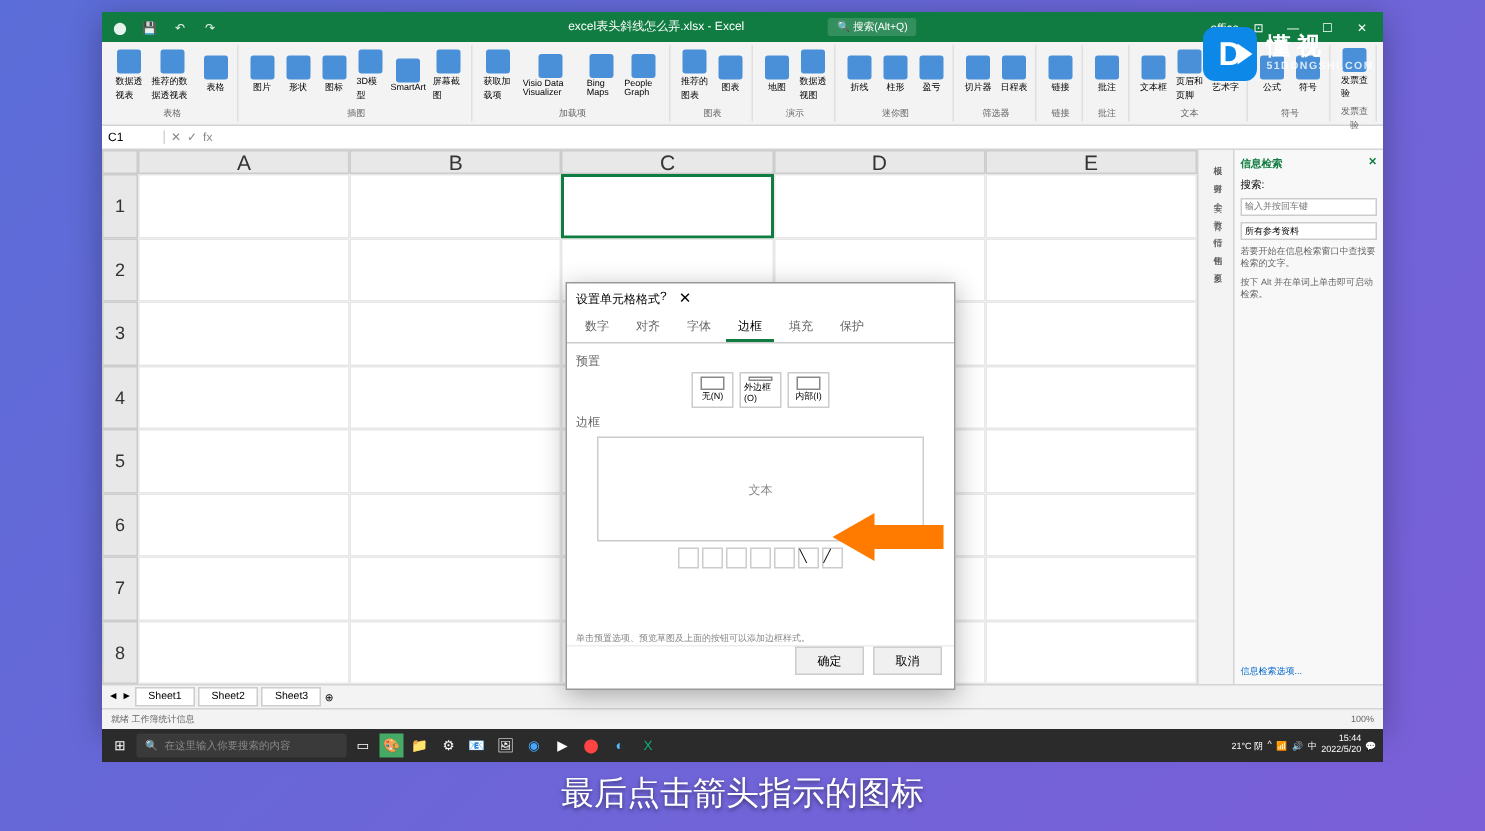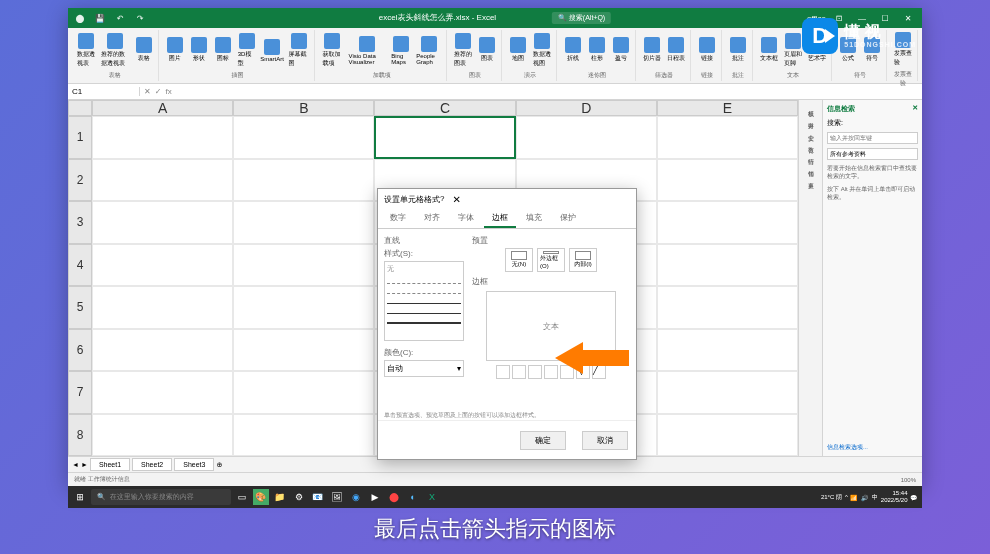--- a/index.html
+++ b/index.html
@@ -15,21 +15,21 @@
 .menubar{height:18px;background:#107c41;color:#fff;display:flex;font-size:8px;align-items:center;padding:0 4px;gap:2px}
 .menu-item{padding:2px 8px;cursor:pointer}
 .menu-item.active{background:#fff;color:#107c41}
 .ribbon{height:56px;background:#f3f3f3;border-bottom:1px solid #d4d4d4;display:flex;font-size:7px;padding:2px 4px;gap:2px}
 .ribbon-group{display:flex;flex-direction:column;border-right:1px solid #e0e0e0;padding:0 3px}
 .ribbon-group-content{flex:1;display:flex;gap:2px;align-items:center}
 .ribbon-btn{display:flex;flex-direction:column;align-items:center;padding:2px;cursor:pointer;min-width:22px}
 .ribbon-btn .icon{width:16px;height:16px;background:#4a90d9;border-radius:2px;margin-bottom:1px}
 .ribbon-group-label{text-align:center;font-size:6px;color:#666;padding:1px 0}
 .formula-bar{height:16px;display:flex;border-bottom:1px solid #d4d4d4;font-size:8px;align-items:center}
-.name-box{width:72px;border-right:1px solid #d4d4d4;padding:0 4px}
+.name-box{width:42px;border-right:1px solid #d4d4d4;padding:0 4px}
 .fb-btns{display:flex;gap:4px;padding:0 4px;color:#888}
 .formula-input{flex:1;padding:0 4px}
 .workspace{flex:1;display:flex;overflow:hidden}
 .grid-area{flex:1;display:flex;flex-direction:column;background:#fff;position:relative}
 .col-headers{height:16px;display:flex;background:#e8e8e8}
 .corner{width:24px;background:#e8e8e8;border:1px solid #ccc}
 .col-h{flex:1;display:flex;align-items:center;justify-content:center;font-size:14px;font-weight:400;border:1px solid #ccc;color:#333}
 .rows{flex:1;display:flex;flex-direction:column}
 .row{flex:1;display:flex}
 .row-h{width:24px;background:#e8e8e8;display:flex;align-items:center;justify-content:center;font-size:12px;border:1px solid #ccc;color:#333}
@@ -60,21 +60,21 @@
 .style-opt.thick{border-bottom:2px solid #333}
 .color-sel{margin-top:6px}
 .color-box{border:1px solid #ccc;padding:2px;display:flex;align-items:center;justify-content:space-between;margin-top:2px}
 .preset-row{display:flex;gap:4px;margin-bottom:4px;justify-content:center}
 .preset-btn{width:28px;height:24px;border:1px solid #ccc;display:flex;flex-direction:column;align-items:center;cursor:pointer;padding:2px}
 .preset-icon{width:16px;height:12px;border:1px solid #888}
 .preview-box{border:1px solid #ccc;height:70px;margin:4px 14px;display:flex;align-items:center;justify-content:center;color:#888;position:relative}
 .border-btns{display:flex;gap:2px;justify-content:center;margin-top:4px}
 .bbtn{width:14px;height:14px;border:1px solid #ccc;cursor:pointer}
 .dlg-hint{font-size:6px;color:#888;padding:0 6px}
-.dlg-footer{height:39px;display:flex;justify-content:flex-end;align-items:center;gap:16px;padding:0 8px;border-top:1px solid #eee}
+.dlg-footer{height:29px;display:flex;justify-content:flex-end;align-items:flex-start;gap:6px;padding:0 8px;border-top:1px solid #eee}
 .dlg-btn{padding:3px 14px;border:1px solid #ccc;background:#f0f0f0;cursor:pointer;font-size:8px}
 .arrow{position:absolute;top:338px;left:555px;width:80px;height:40px;z-index:10}
 .arrow-shape{width:100%;height:100%;position:relative}
 .arrow-shape::before{content:"";position:absolute;left:0;top:4px;width:0;height:0;border-top:16px solid transparent;border-bottom:16px solid transparent;border-right:28px solid #ff7b00}
 .arrow-shape::after{content:"";position:absolute;left:24px;top:12px;width:50px;height:16px;background:#ff7b00}
 .taskbar{position:absolute;bottom:46px;left:68px;right:68px;height:22px;background:#2b2b2b;display:flex;align-items:center;padding:0 4px;gap:3px}
 .tb-search{flex:0 0 140px;background:#3a3a3a;color:#888;font-size:7px;padding:3px 6px;border-radius:2px;display:flex;align-items:center;gap:4px}
 .tb-icon{width:16px;height:16px;display:flex;align-items:center;justify-content:center;color:#fff;font-size:9px}
 .tb-right{margin-left:auto;display:flex;gap:3px;align-items:center;color:#fff;font-size:6px}
 .tb-time{text-align:right;line-height:1.2}
@@ -427,39 +427,20 @@
   </div>
   <div class="dlg-tabs" id="dlgtabs">
       <div class="dlg-tab">数字</div>
       <div class="dlg-tab">对齐</div>
       <div class="dlg-tab">字体</div>
       <div class="dlg-tab active">边框</div>
       <div class="dlg-tab">填充</div>
       <div class="dlg-tab">保护</div>
     </div>
   <div class="dlg-body">
-    <div class="dlg-left">
-      <div class="dlg-label">直线</div>
-      <div class="dlg-label">样式(S):</div>
-      <div class="style-list">
-        <div style="font-size:7px;color:#888">无</div>
-        <div class="style-opt"></div>
-        <div class="style-opt"></div>
-        <div class="style-opt solid"></div>
-        <div class="style-opt solid"></div>
-        <div class="style-opt thick"></div>
-      </div>
-      <div class="color-sel">
-        <div class="dlg-label">颜色(C):</div>
-        <div class="color-box">
-            <span>自动</span>
-            <span>▾</span>
-          </div>
-      </div>
-    </div>
     <div class="dlg-right">
       <div class="dlg-label">预置</div>
       <div class="preset-row" id="presets">
           <div class="preset-btn">
             <div class="preset-icon"></div>
             <span style="font-size:6px">无(N)</span>
           </div>
           <div class="preset-btn">
             <div class="preset-icon"></div>
             <span style="font-size:6px">外边框(O)</span>

